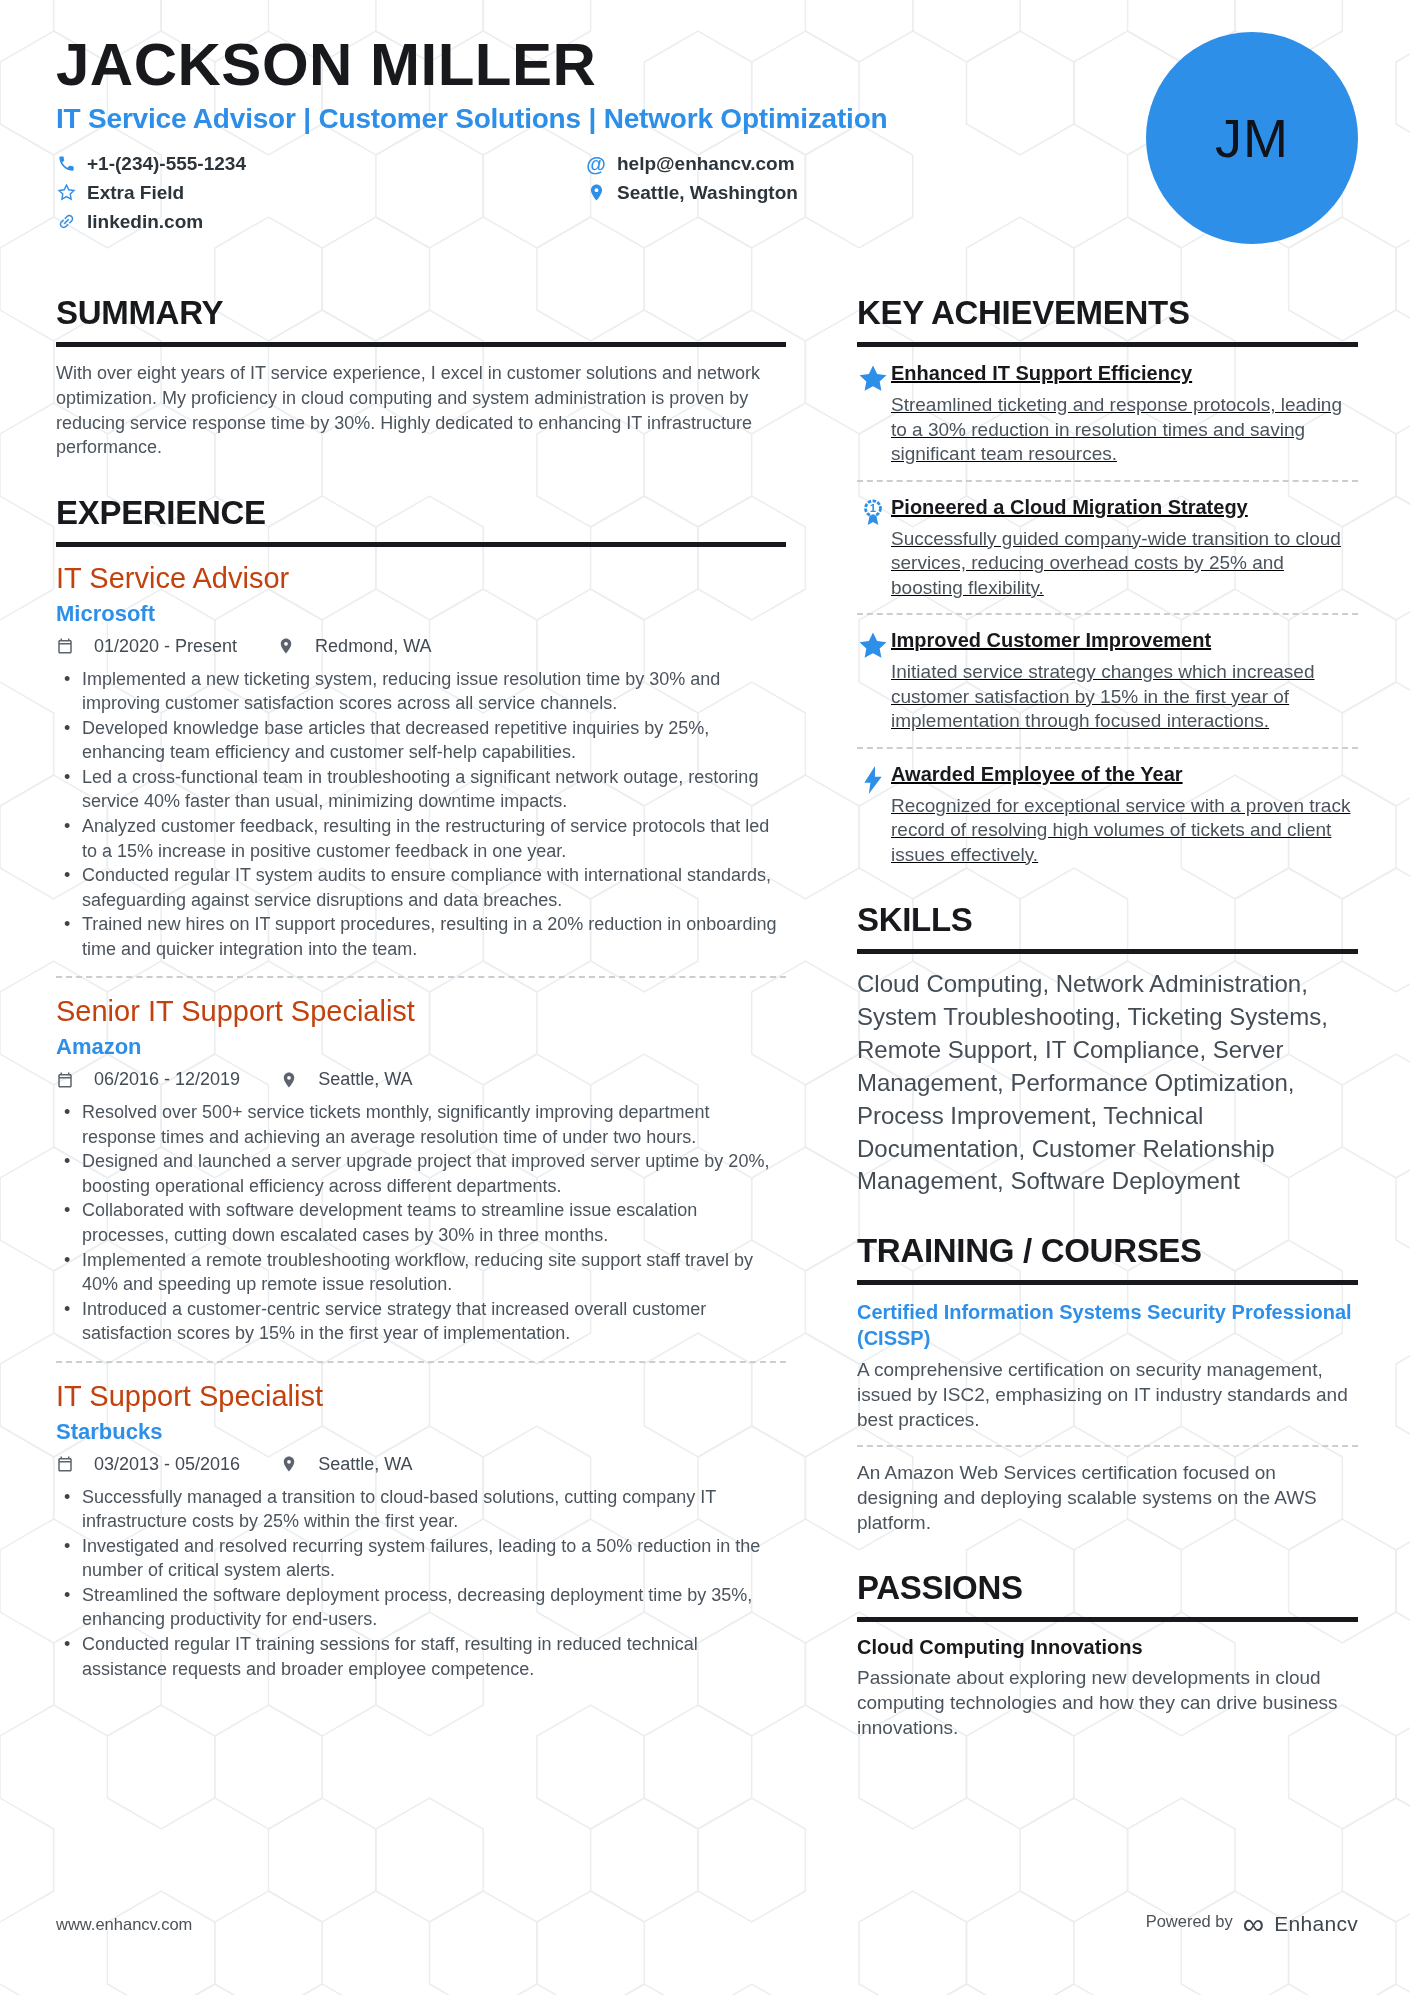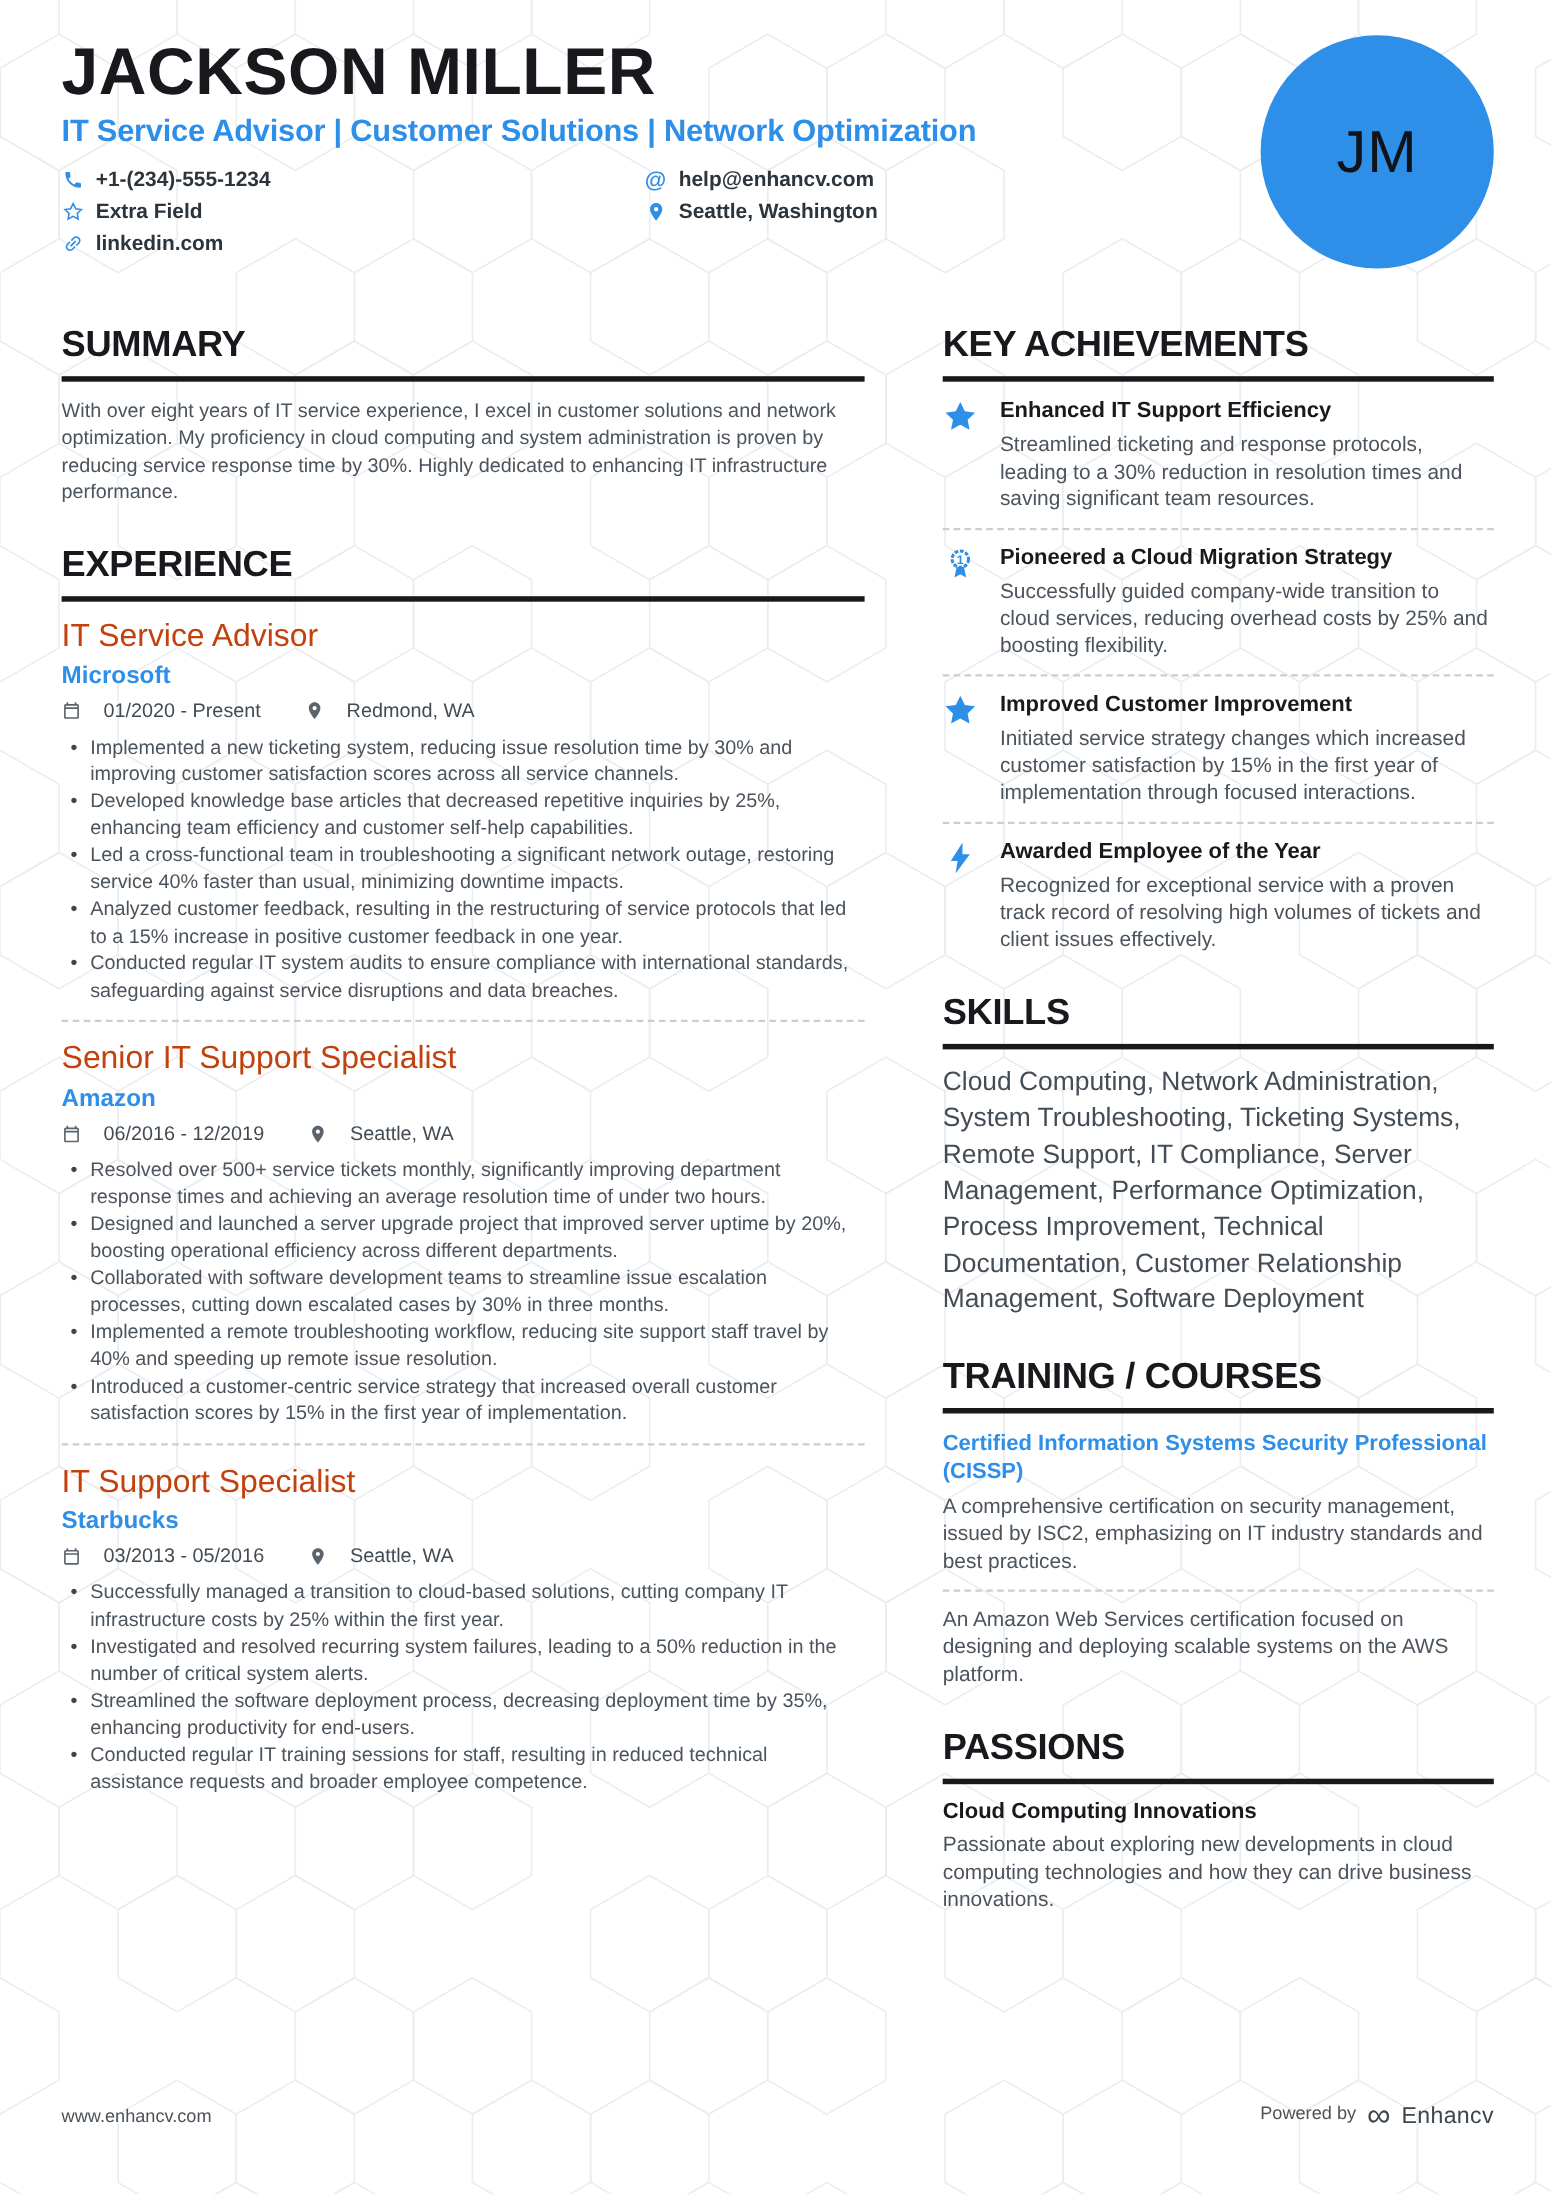--- a/index.html
+++ b/index.html
@@ -40,21 +40,21 @@
   .job-company{font-size:22px; font-weight:700; color:var(--accent); margin-bottom:9px;}
   .job-meta{display:flex; gap:40px; align-items:center; font-size:18px; color:var(--meta); margin-bottom:10px;}
   .meta-item{display:flex; align-items:center; gap:20px;}
   .meta-item svg{width:18px; height:18px; display:block;}
   .job ul{list-style:none; padding-left:26px;}
   .job li{position:relative; font-size:18px; line-height:1.365; color:var(--body);}
   .job li::before{content:"•"; position:absolute; left:-18px; top:0; color:#3d444b; font-size:18px;}
   .job-sep{border:none; border-top:2px dashed var(--dash); margin:15px 0 16px;}
 
   
-  .ach-item{display:flex; gap:18px;}
+  .ach-item{display:flex; text-decoration:underline;}
   .ach-icon{flex:0 0 34px; width:34px; padding-top:2px;}
   .ach-icon svg{width:32px; height:32px; display:block;}
   .ach-title{font-size:20px; font-weight:700; color:var(--ink); margin-bottom:7px; line-height:1.25;}
   .ach-text{font-size:19px; line-height:1.29; color:var(--body);}
   .ach-sep{border:none; border-top:2px dashed var(--dash); margin:13px 0;}
   .skills-text{font-size:24px; line-height:1.37; color:#444d56;}
   .tc-title{font-size:20px; font-weight:700; color:var(--accent); line-height:1.3; margin-bottom:7px;}
   .tc-text{font-size:19px; line-height:1.3; color:var(--body);}
   .tc-sep{border:none; border-top:2px dashed var(--dash); margin:13px 0 14px;}
   .pas-title{font-size:20px; font-weight:700; color:var(--ink); margin-bottom:7px;}
@@ -367,20 +367,21 @@
                   </svg>
                 <span>Redmond, WA</span>
               </span>
             </div>
             <ul>
               <li>Implemented a new ticketing system, reducing issue resolution time by 30% and improving customer satisfaction scores across all service channels.</li>
               <li>Developed knowledge base articles that decreased repetitive inquiries by 25%, enhancing team efficiency and customer self-help capabilities.</li>
               <li>Led a cross-functional team in troubleshooting a significant network outage, restoring service 40% faster than usual, minimizing downtime impacts.</li>
               <li>Analyzed customer feedback, resulting in the restructuring of service protocols that led to a 15% increase in positive customer feedback in one year.</li>
               <li>Conducted regular IT system audits to ensure compliance with international standards, safeguarding against service disruptions and data breaches.</li>
+              <li>Trained new hires on IT support procedures, resulting in a 20% reduction in onboarding time and quicker integration into the team.</li>
             </ul>
           </div>
           <hr class="job-sep">
 
           <div class="job">
             <div class="job-title">Senior IT Support Specialist</div>
             <div class="job-company">Amazon</div>
             <div class="job-meta">
               <span class="meta-item">
                 <svg viewBox="0 0 24 24" fill="#5b646d">

